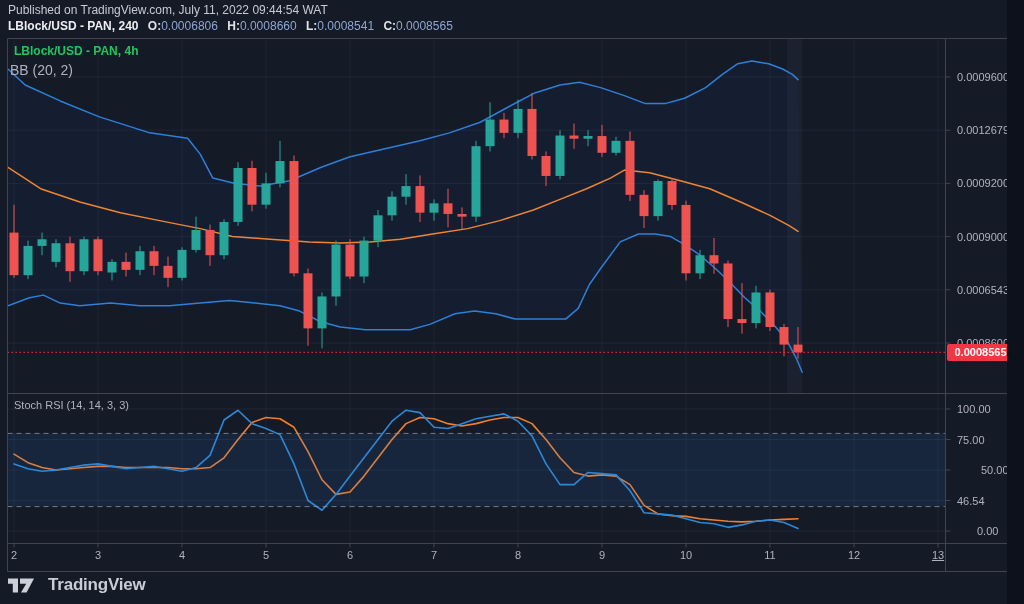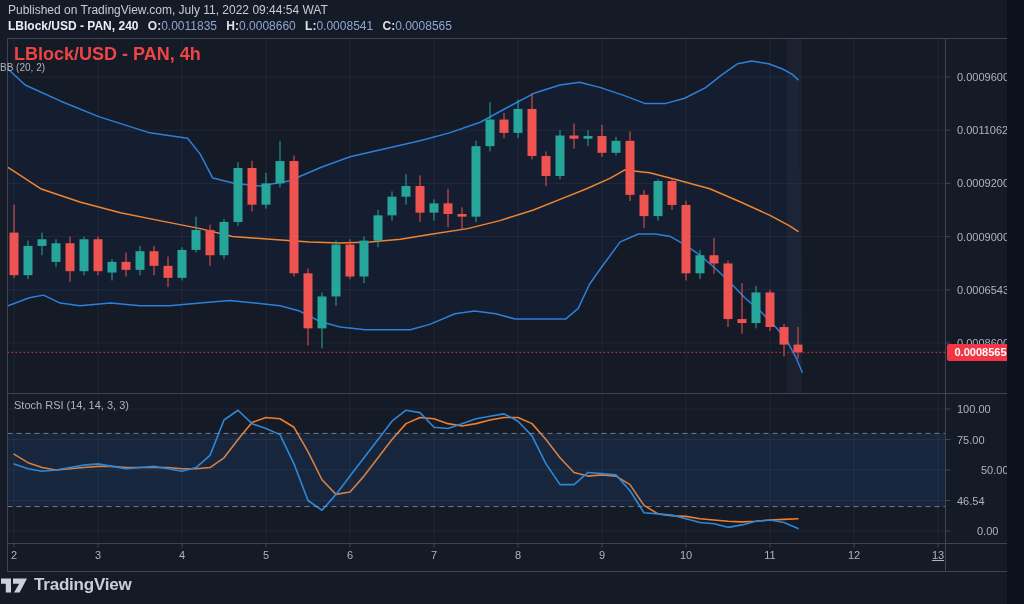--- a/index.html
+++ b/index.html
@@ -11,44 +11,44 @@
     -webkit-font-smoothing:antialiased;
   }
   .hdr-line1{position:absolute;left:8px;top:3px;font-size:12px;color:#c6cad4;white-space:nowrap;}
   .hdr-line2{position:absolute;left:8px;top:19px;font-size:12px;color:#e8eaee;white-space:nowrap;}
   .hdr-line2 .sym{font-weight:bold;color:#eceef2;}
   .hdr-line2 .lbl{color:#dfe2e8;font-weight:bold;margin-left:6px;}
   .hdr-line2 .val{color:#8fa6cf;}
   #chart-svg{position:absolute;left:0;top:0;z-index:0;}
   .axis-label{position:absolute;font-size:11px;color:#b0b3bc;transform:translateY(-50%);white-space:nowrap;z-index:1;}
   .time-label{position:absolute;font-size:11px;color:#b0b3bc;transform:translateX(-50%);top:549px;z-index:1;}
-  .legend1{position:absolute;left:14px;top:44px;font-size:18px;font-weight:bold;color:#ef4444;z-index:1;}
-  .legend2{position:absolute;left:0;top:62px;font-size:10px;color:#aeb2bc;z-index:1;}
+  .legend1{position:absolute;left:14px;top:44px;font-size:12px;font-weight:bold;color:#22c55e;z-index:1;}
+  .legend2{position:absolute;left:10px;top:62px;font-size:14px;color:#aeb2bc;z-index:1;}
   .stoch-legend{position:absolute;left:14px;top:399px;font-size:11px;color:#aeb2bc;z-index:1;}
   .price-badge{
     position:absolute;left:947px;top:344px;width:67px;height:17px;z-index:2;
     border-radius:2px;color:#ffffff;font-size:11px;font-weight:bold;
     display:flex;align-items:center;justify-content:center;
   }
   .brand{
-    position:absolute;left:1px;top:574px;height:22px;z-index:1;
-    display:flex;align-items:center;gap:7px;
+    position:absolute;left:8px;top:574px;height:22px;z-index:1;
+    display:flex;align-items:center;gap:14px;
   }
   .brand-text{font-size:17px;font-weight:bold;color:#c9cdd6;letter-spacing:-0.2px;}
 </style>
 </head>
 <body>
 
 <div class="stage">
 
   <div class="hdr-line1">Published on TradingView.com, July 11, 2022 09:44:54 WAT</div>
 
   <div class="hdr-line2">
     <span class="sym">LBlock/USD - PAN, 240</span>
-    <span class="lbl">O:</span><span class="val">0.0011835</span>
+    <span class="lbl">O:</span><span class="val">0.0006806</span>
     <span class="lbl">H:</span><span class="val">0.0008660</span>
     <span class="lbl">L:</span><span class="val">0.0008541</span>
     <span class="lbl">C:</span><span class="val">0.0008565</span>
   </div>
 
   <svg id="chart-svg" width="1024" height="604">
       <defs>
         <clipPath id="plot">
           <rect x="8" y="39" width="937" height="504"></rect>
         </clipPath>
@@ -259,21 +259,21 @@
     <div class="time-label" style="left: 266px;">5</div>
     <div class="time-label" style="left: 350px;">6</div>
     <div class="time-label" style="left: 434px;">7</div>
     <div class="time-label" style="left: 518px;">8</div>
     <div class="time-label" style="left: 602px;">9</div>
     <div class="time-label" style="left: 686px;">10</div>
     <div class="time-label" style="left: 770px;">11</div>
     <div class="time-label" style="left: 854px;">12</div>
     <div class="time-label" style="left: 938px; text-decoration: underline;">13</div>
     <div class="axis-label" style="left: 957px; top: 77px;">0.0009600</div>
-    <div class="axis-label" style="left: 957px; top: 130.2px;">0.0011062</div>
+    <div class="axis-label" style="left: 957px; top: 130.2px;">0.0012679</div>
     <div class="axis-label" style="left: 957px; top: 183.4px;">0.0009200</div>
     <div class="axis-label" style="left: 957px; top: 236.6px;">0.0009000</div>
     <div class="axis-label" style="left: 957px; top: 289.8px;">0.0006543</div>
     <div class="axis-label" style="left: 957px; top: 343px;">0.0008600</div>
     <div class="axis-label" style="left: 957px; top: 409px;">100.00</div>
     <div class="axis-label" style="left: 957px; top: 439.5px;">75.00</div>
     <div class="axis-label" style="left: 957px; top: 470px; padding-left: 24px;">50.00</div>
     <div class="axis-label" style="left: 957px; top: 500.5px;">46.54</div>
     <div class="axis-label" style="left: 957px; top: 531px; padding-left: 20px;">0.00</div>
   </div>

